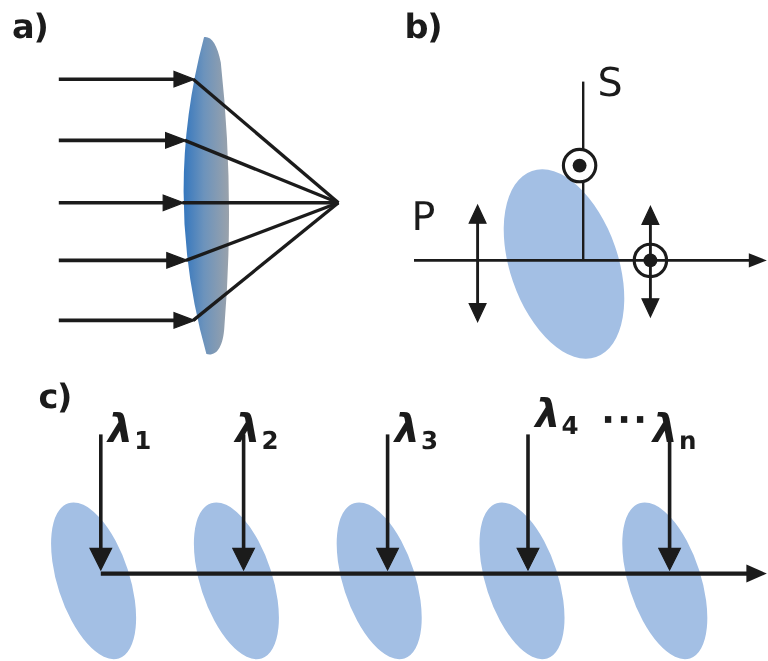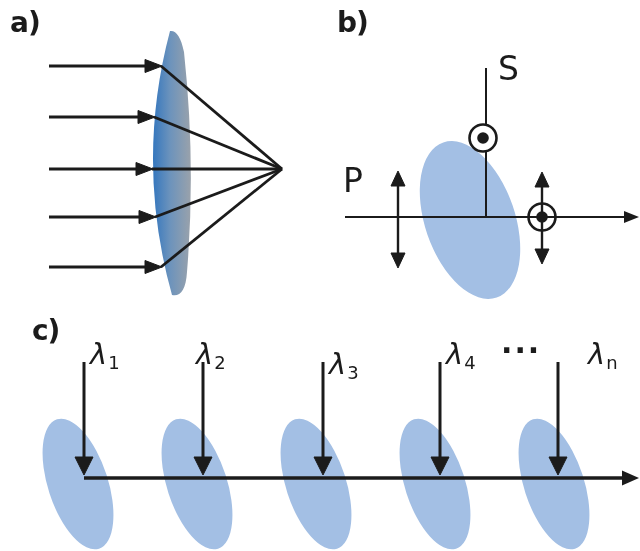--- a/index.html
+++ b/index.html
@@ -4,21 +4,21 @@
 <style>
   html,body{margin:0;padding:0;background:#fff;}
   .canvas{
     position:relative;width:640px;height:551px;background:#fff;overflow:hidden;
     font-family:"DejaVu Sans",sans-serif;color:#1b1b1b;
   }
   .canvas svg{position:absolute;left:0;top:0;}
   .lbl{position:absolute;line-height:1;white-space:nowrap;color:#1b1b1b;}
   .panel-lbl{font-size:28px;font-weight:bold;letter-spacing:-1px;}
   .axis-lbl{font-size:33px;font-weight:400;}
-  .wave-lbl{font-size:29px;font-style:italic;}
+  .wave-lbl{font-size:33px;font-style:italic;font-weight:bold;}
   .wave-lbl .sub{font-size:0.62em;font-style:normal;vertical-align:-0.28em;margin-left:1px;}
   .dots-lbl{font-size:30px;font-weight:bold;letter-spacing:2px;}
 </style>
 </head>
 <body>
 
 <div class="canvas">
 
   <svg width="640" height="551" viewBox="0 0 640 551" color="#1b1b1b">
     <defs>
@@ -111,18 +111,18 @@
 
   <div class="lbl panel-lbl" style="left:10px;top:9px">a)</div>
   <div class="lbl panel-lbl" style="left:337px;top:9px">b)</div>
   <div class="lbl panel-lbl" style="left:32px;top:317px">c)</div>
 
   <div class="lbl axis-lbl" style="left:498px;top:52px">S</div>
   <div class="lbl axis-lbl" style="left:343px;top:164px">P</div>
 
   <div class="lbl wave-lbl" style="left:90px;top:340px"><span>λ</span><span class="sub">1</span></div>
   <div class="lbl wave-lbl" style="left:196px;top:340px"><span>λ</span><span class="sub">2</span></div>
-  <div class="lbl wave-lbl" style="left:329px;top:350px"><span>λ</span><span class="sub">3</span></div>
-  <div class="lbl wave-lbl" style="left:446px;top:340px"><span>λ</span><span class="sub">4</span></div>
-  <div class="lbl wave-lbl" style="left:588px;top:340px"><span>λ</span><span class="sub">n</span></div>
+  <div class="lbl wave-lbl" style="left:329px;top:340px"><span>λ</span><span class="sub">3</span></div>
+  <div class="lbl wave-lbl" style="left:446px;top:328px"><span>λ</span><span class="sub">4</span></div>
+  <div class="lbl wave-lbl" style="left:544px;top:340px"><span>λ</span><span class="sub">n</span></div>
 
   <div class="lbl dots-lbl" style="left:501px;top:336px">···</div>
 </div>
 
 </body></html>

